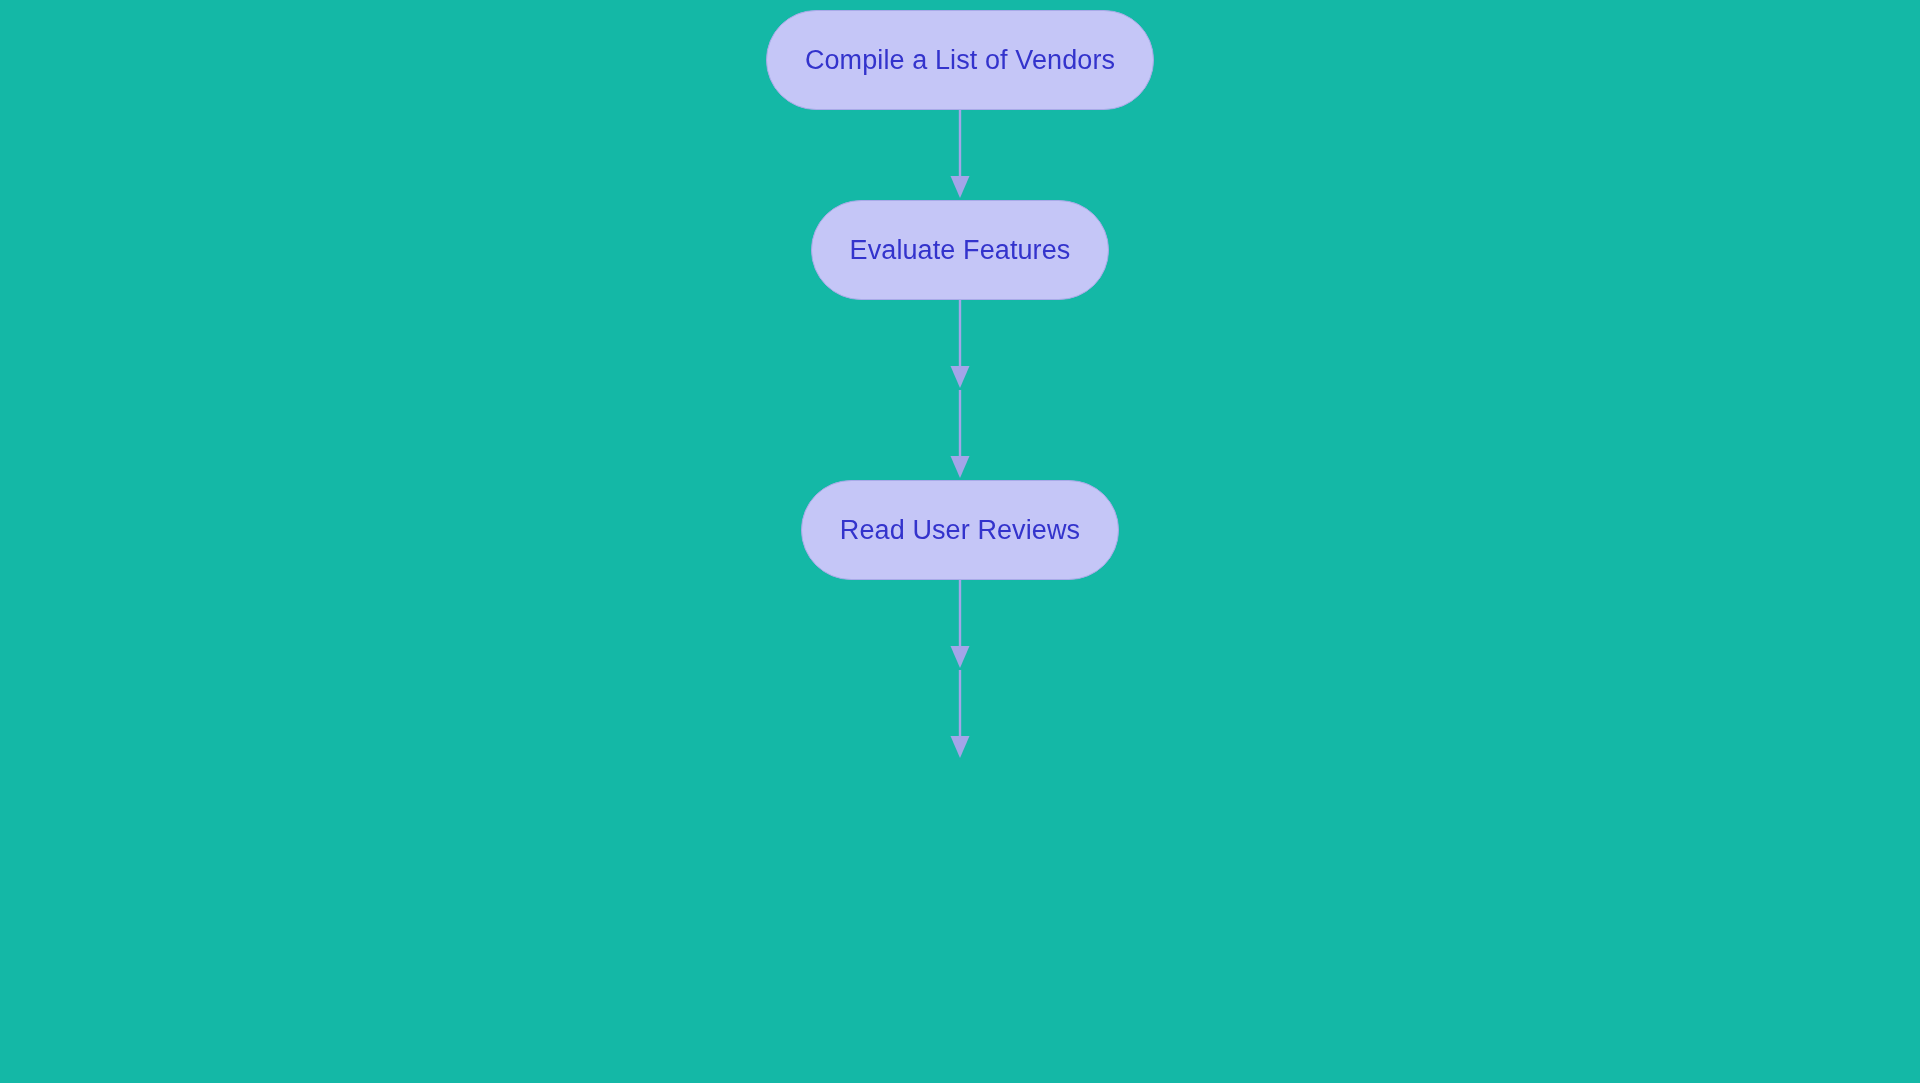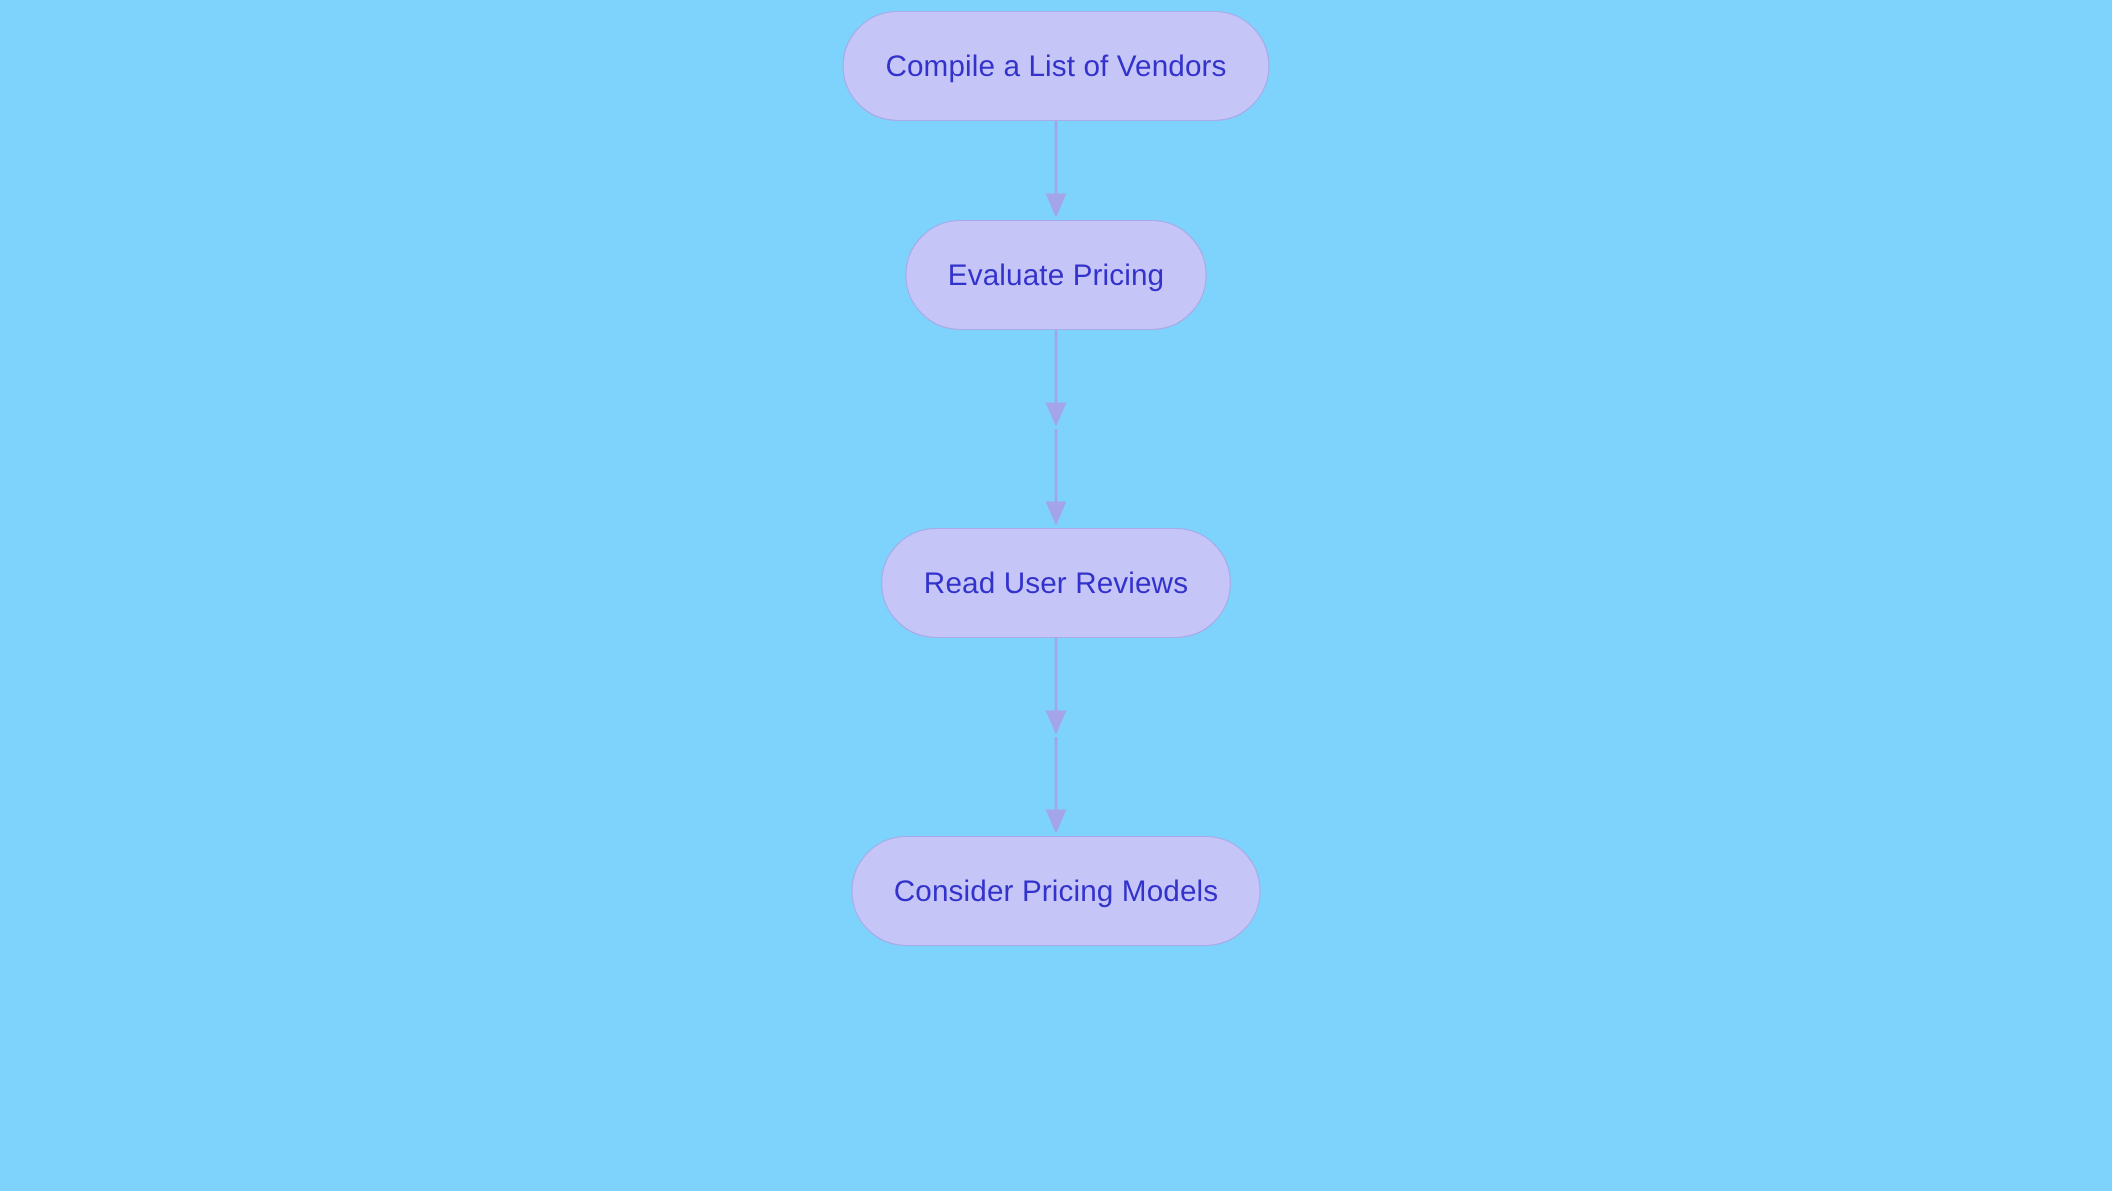--- a/index.html
+++ b/index.html
@@ -12,21 +12,21 @@
     width: 1920px;
     height: 1083px;
     overflow: hidden;
     font-family: "Liberation Sans", "DejaVu Sans", sans-serif;
   }
 
   #flow-canvas {
     position: relative;
     width: 1920px;
     height: 1083px;
-    background: #7dd3fc;
+    background: #14b8a6;
   }
 
   .flow-column {
     position: absolute;
     left: 0;
     top: 0;
     width: 1920px;
     height: 1083px;
     display: flex;
     flex-direction: column;
@@ -94,21 +94,21 @@
     </div>
 
     <div class="connector">
       <svg viewBox="0 0 30 90" xmlns="http://www.w3.org/2000/svg" aria-hidden="true">
         <line class="conn-line" x1="15" y1="0" x2="15" y2="72"></line>
         <polygon class="conn-head" points="15,88 5.5,66 24.5,66"></polygon>
       </svg>
     </div>
 
     <div class="node">
-      <span class="node-label">Evaluate Pricing</span>
+      <span class="node-label">Evaluate Features</span>
     </div>
 
     <div class="connector">
       <svg viewBox="0 0 30 90" xmlns="http://www.w3.org/2000/svg" aria-hidden="true">
         <line class="conn-line" x1="15" y1="0" x2="15" y2="72"></line>
         <polygon class="conn-head" points="15,88 5.5,66 24.5,66"></polygon>
       </svg>
     </div>
 
 
@@ -131,18 +131,15 @@
     </div>
 
 
     <div class="connector">
       <svg viewBox="0 0 30 90" xmlns="http://www.w3.org/2000/svg" aria-hidden="true">
         <line class="conn-line" x1="15" y1="0" x2="15" y2="72"></line>
         <polygon class="conn-head" points="15,88 5.5,66 24.5,66"></polygon>
       </svg>
     </div>
 
-    <div class="node">
-      <span class="node-label">Consider Pricing Models</span>
-    </div>
 
   </div>
 </div>
 
 </body></html>

